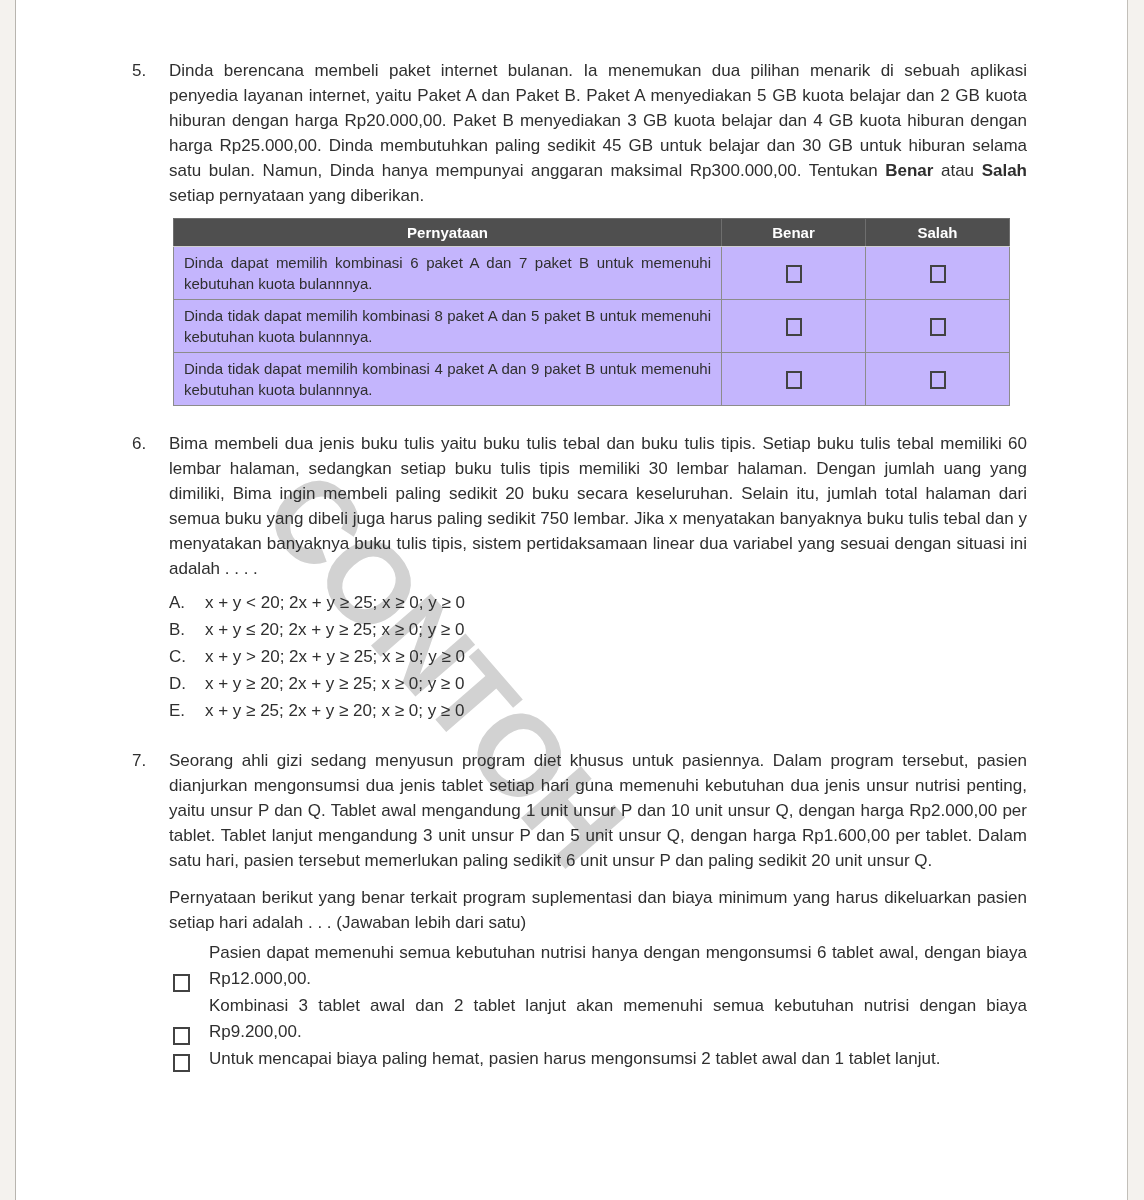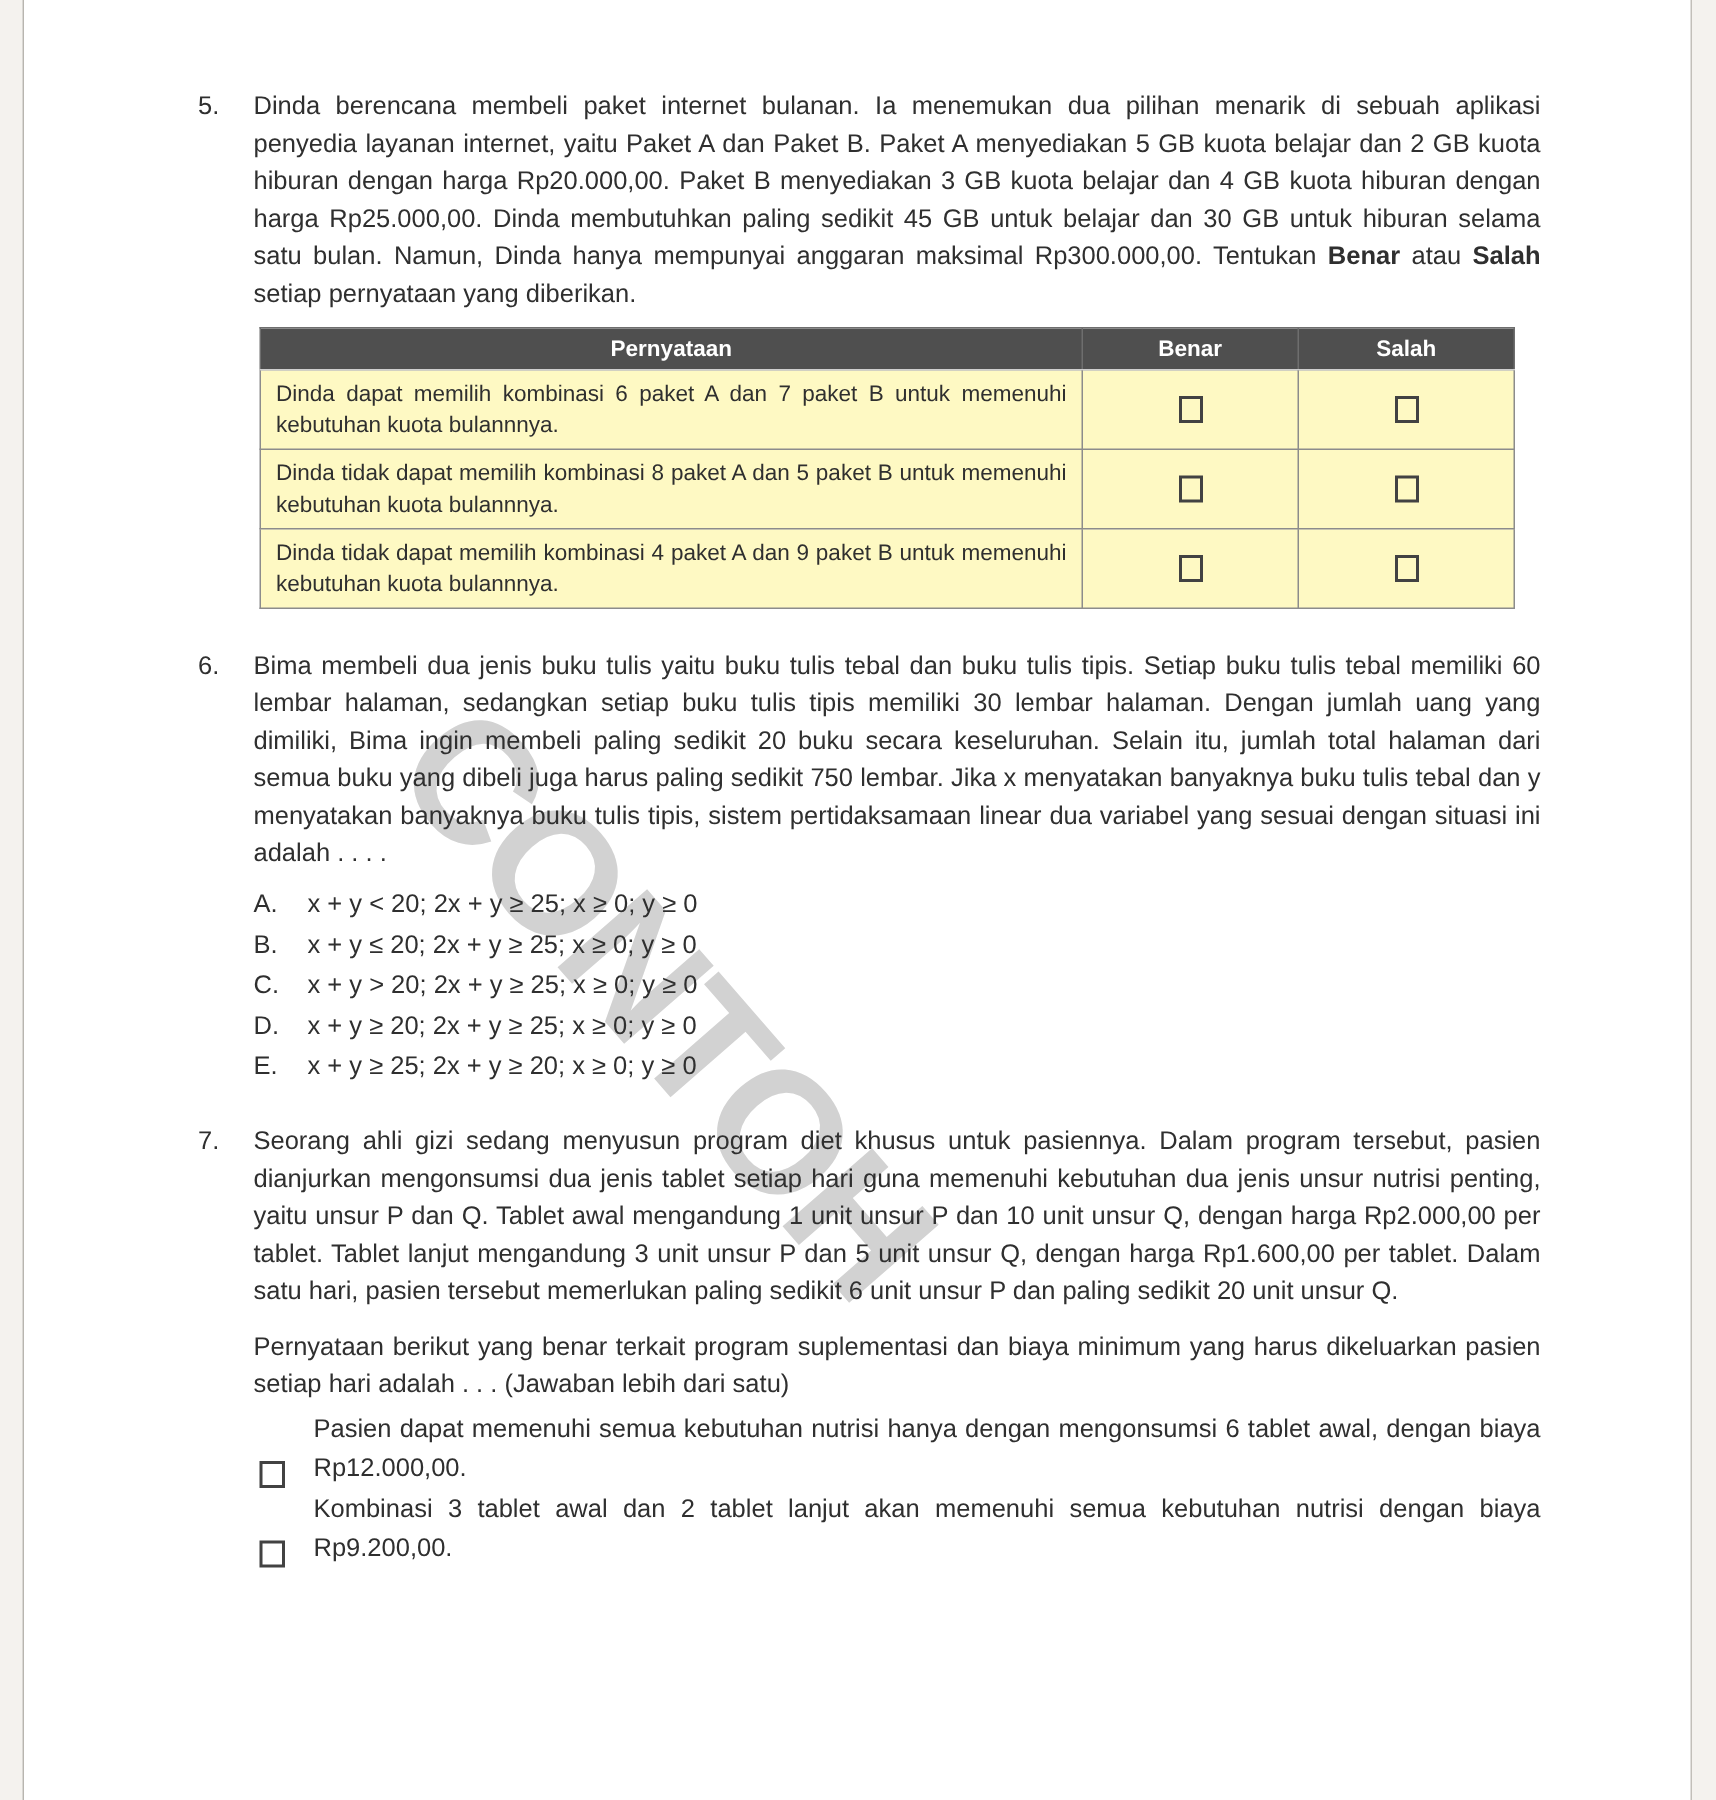--- a/index.html
+++ b/index.html
@@ -69,21 +69,21 @@
   .tf-table th {
     background: #4f4f4f;
     color: #ffffff;
     font-weight: bold;
     padding: 5px 6px;
     border: 1px solid #6e6e6e;
     border-bottom: 1px solid #cfcfcf;
     text-align: center;
   }
   .tf-table td {
-    background: #fef9c3;
+    background: #c4b5fd;
     border: 1px solid #8c8c8c;
   }
   .tf-table .col-statement { width: 535px; }
   .tf-table .col-check { width: 131px; }
   .cell-statement {
     padding: 5px 10px;
     line-height: 21px;
     text-align: justify;
   }
   .cell-check { text-align: center; vertical-align: middle; }
@@ -209,19 +209,23 @@
 
           <div class="checklist">
             <div class="check-item">
               <span class="cb"></span>
               <span class="ci-text">Pasien dapat memenuhi semua kebutuhan nutrisi hanya dengan mengonsumsi 6 tablet awal, dengan biaya Rp12.000,00.</span>
             </div>
             <div class="check-item">
               <span class="cb"></span>
               <span class="ci-text">Kombinasi 3 tablet awal dan 2 tablet lanjut akan memenuhi semua kebutuhan nutrisi dengan biaya Rp9.200,00.</span>
             </div>
+            <div class="check-item">
+              <span class="cb"></span>
+              <span class="ci-text">Untuk mencapai biaya paling hemat, pasien harus mengonsumsi 2 tablet awal dan 1 tablet lanjut.</span>
+            </div>
           </div>
         </div>
       </div>
 
     </div>
   </div>
 </div>
 
 </body></html>

